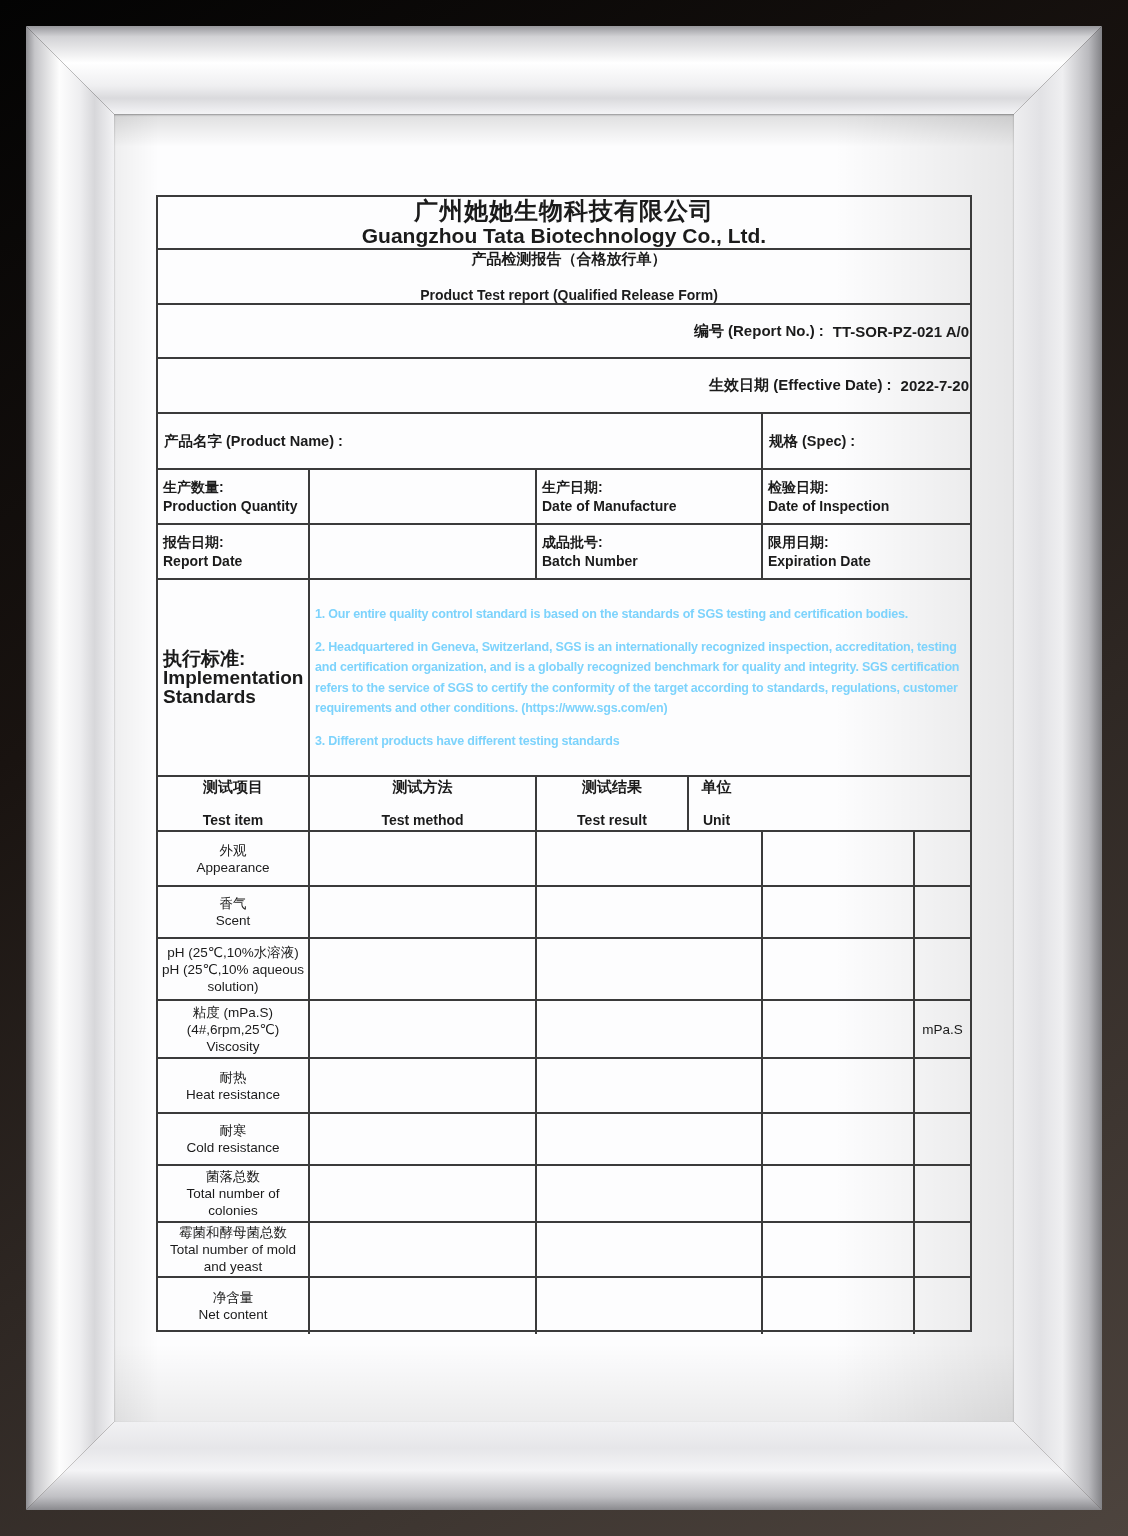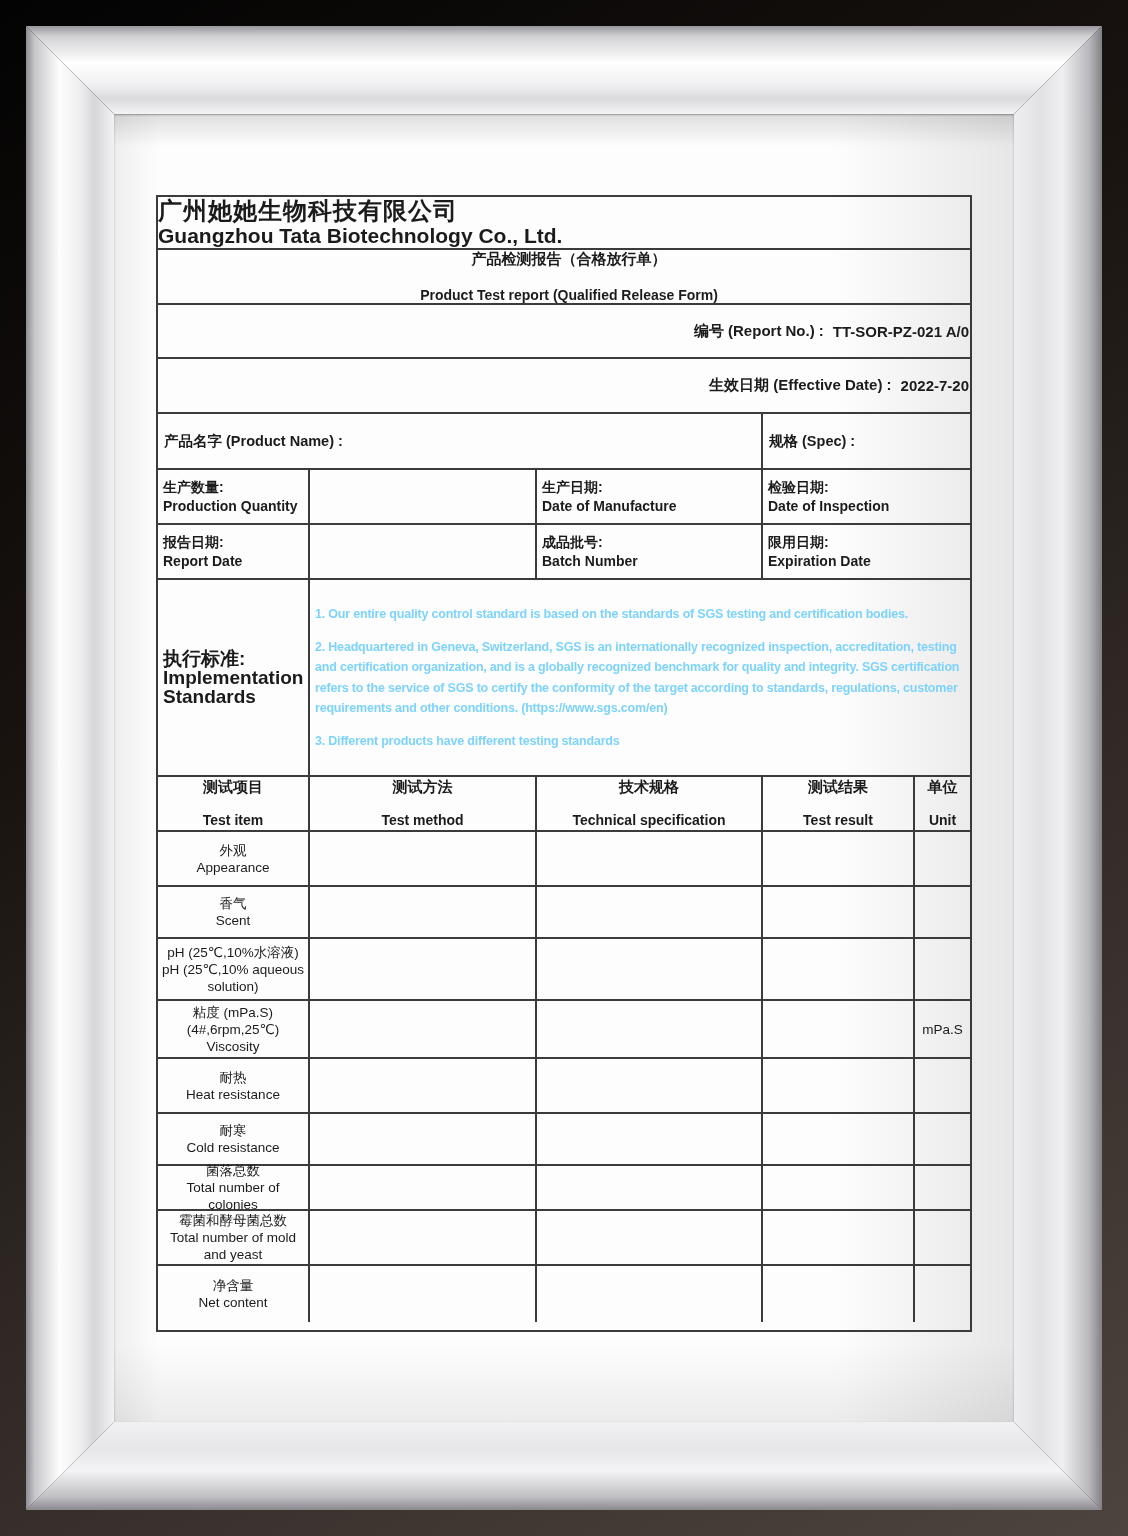--- a/index.html
+++ b/index.html
@@ -52,23 +52,23 @@
   .doc {
     position:absolute; left:156px; top:195px; width:816px; height:1137px;
     border: 2px solid #3b3b3b;
     color: #1b1b1b;
     display:flex; flex-direction:column;
     background: transparent;
   }
   .row { border-bottom: 2px solid #3b3b3b; flex: 0 0 auto; display:flex; }
   .row:last-child { border-bottom: none; }
   .h53{height:53px}.h55{height:55px}.h54{height:54px}.h56{height:56px}
-  .h52{height:52px}.h62{height:62px}.h58{height:58px}.h57{height:45px}.h197{height:197px}
-
-  .title-block { flex-direction:column; align-items:flex-start; justify-content:center; }
+  .h52{height:52px}.h62{height:62px}.h58{height:58px}.h57{height:57px}.h197{height:197px}
+
+  .title-block { flex-direction:column; align-items:center; justify-content:center; }
   .co-zh { font-size:24px; font-weight:700; letter-spacing:1px; line-height:26px; }
   .co-en { font-size:21px; font-weight:700; line-height:24px; }
 
   .subtitle-block { flex-direction:column; align-items:center; justify-content:space-between; gap:3px;padding-left:10px; }
   .sub-zh { font-size:15px; font-weight:700; }
   .sub-en { font-size:14px; font-weight:700; }
 
   .meta-row { align-items:center; justify-content:flex-end; padding-right:1px; font-size:15px; font-weight:600; }
   .meta-row .meta-val { margin-left:9px; }
 
@@ -183,24 +183,20 @@
 
     <div class="row h55 cells thead">
       <div class="cell w152">
         <div class="zh">测试项目</div>
         <div class="en">Test item</div>
       </div>
       <div class="cell w227">
         <div class="zh">测试方法</div>
         <div class="en">Test method</div>
       </div>
-      <div class="cell w226">
-        <div class="zh">技术规格</div>
-        <div class="en">Technical specification</div>
-      </div>
       <div class="cell w152">
         <div class="zh">测试结果</div>
         <div class="en">Test result</div>
       </div>
       <div class="cell w55 last">
         <div class="zh">单位</div>
         <div class="en">Unit</div>
       </div>
     </div>
 

